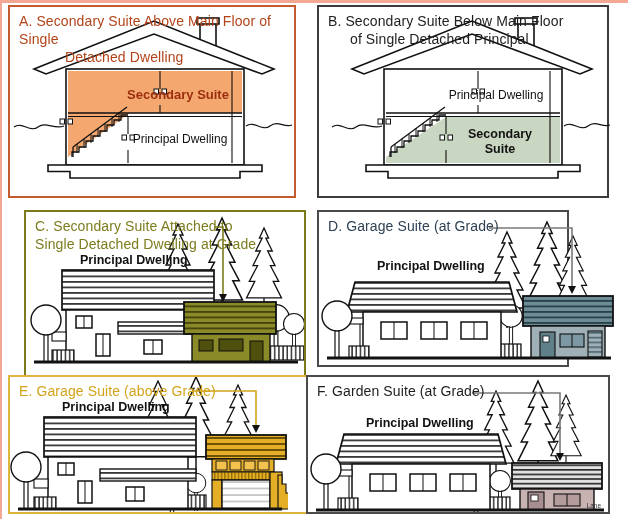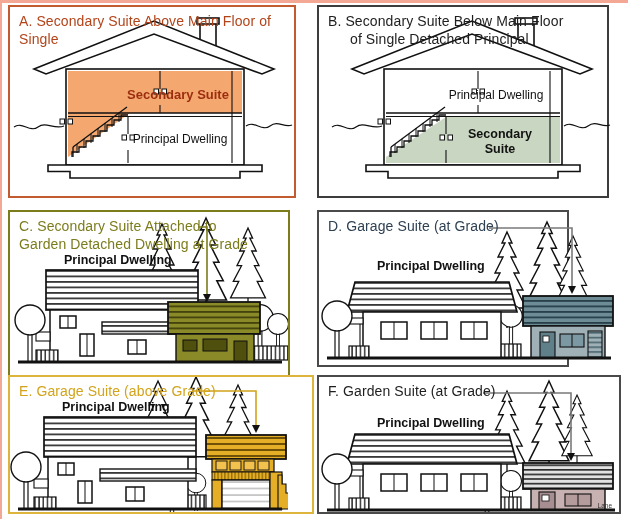--- a/index.html
+++ b/index.html
@@ -7,24 +7,24 @@
        font-family:"Liberation Sans",sans-serif;overflow:hidden}
   .edge-top{position:absolute;left:0;top:0;width:628px;height:3px;background:var(--edge_strip)}
   .edge-left{position:absolute;left:0;top:0;width:2px;height:519px;background:var(--edge_strip)}
   .panel{position:absolute;background:#fff;border:2px solid #444;box-sizing:border-box}
   .panel svg{position:absolute;left:0;top:0;display:block}
   .ptitle{position:absolute;top:5px;left:9px;right:3px;font-size:14px;font-weight:normal;
           line-height:1.3;z-index:2;letter-spacing:.1px}
   .ptitle span{display:block}
   #pa{left:8px;top:5px;width:288px;height:193px;border-color:var(--panel_a_border)}
   #pb{left:317px;top:5px;width:292px;height:193px;border-color:var(--panel_b_border)}
-  #pc{left:8px;top:210px;width:282px;height:188px;border-color:var(--panel_c_border)}
+  #pc{left:24px;top:210px;width:282px;height:188px;border-color:var(--panel_c_border)}
   #pd{left:317px;top:210px;width:252px;height:157px;border-color:var(--panel_d_border)}
   #pe{left:8px;top:375px;width:306px;height:139px;border-color:var(--panel_e_border)}
-  #pf{left:317px;top:375px;width:304px;height:139px;border-color:var(--panel_f_border)}
+  #pf{left:306px;top:375px;width:304px;height:139px;border-color:var(--panel_f_border)}
   #pa .ptitle{color:var(--panel_a_title)}
   #pb .ptitle{color:var(--panel_b_title)}
   #pc .ptitle{color:var(--panel_c_title)}
   #pd .ptitle{color:var(--panel_d_title)}
   #pe .ptitle{color:var(--panel_e_title)}
   #pf .ptitle{color:var(--panel_f_title)}
   .ind-a{padding-left:46px}
   .ind-b{padding-left:22px}
   
   .fill-a{fill:var(--suite_a_fill)}
@@ -170,20 +170,21 @@
     </g>
   </defs>
 </svg>
 
 <div class="edge-top"></div>
 <div class="edge-left"></div>
 
 <section class="panel" id="pa">
   <div class="ptitle">
     <span>A. Secondary Suite Above Main Floor of Single</span>
+    <span class="ind-a">Detached Dwelling</span>
   </div>
   <svg viewBox="0 0 284 189" width="284" height="189">
     <polygon class="fill-a" points="58,64 232,64 232,106 120,106 58,150"></polygon>
     <use href="#houseXS"></use>
     <text class="lbl-a" x="168" y="92" text-anchor="middle">Secondary Suite</text>
     <text class="lbl-n" x="170" y="136" text-anchor="middle">Principal Dwelling</text>
   </svg>
 </section>
 
 <section class="panel" id="pb">
@@ -198,21 +199,21 @@
       <text class="lbl-n" x="168" y="92" text-anchor="middle">Principal Dwelling</text>
       <text class="lbl" x="172" y="131" text-anchor="middle">Secondary</text>
       <text class="lbl" x="172" y="146" text-anchor="middle">Suite</text>
     </g>
   </svg>
 </section>
 
 <section class="panel" id="pc">
   <div class="ptitle">
     <span>C. Secondary Suite Attached to</span>
-    <span>Garden Detached Dwelling at Grade</span>
+    <span>Single Detached Dwelling at Grade</span>
   </div>
   <svg viewBox="0 0 278 153" width="278" height="153">
     <g>
       <use href="#conifer" transform="translate(152,12)"></use>
       <use href="#conifer" transform="translate(196,6) scale(1.08)"></use>
       <use href="#conifer" transform="translate(238,16) scale(0.92)"></use>
     </g>
     <g>
       <use href="#rtree" transform="translate(250,106) scale(0.95)"></use>
       <use href="#rtree" transform="translate(268,112) scale(0.75)"></use>

